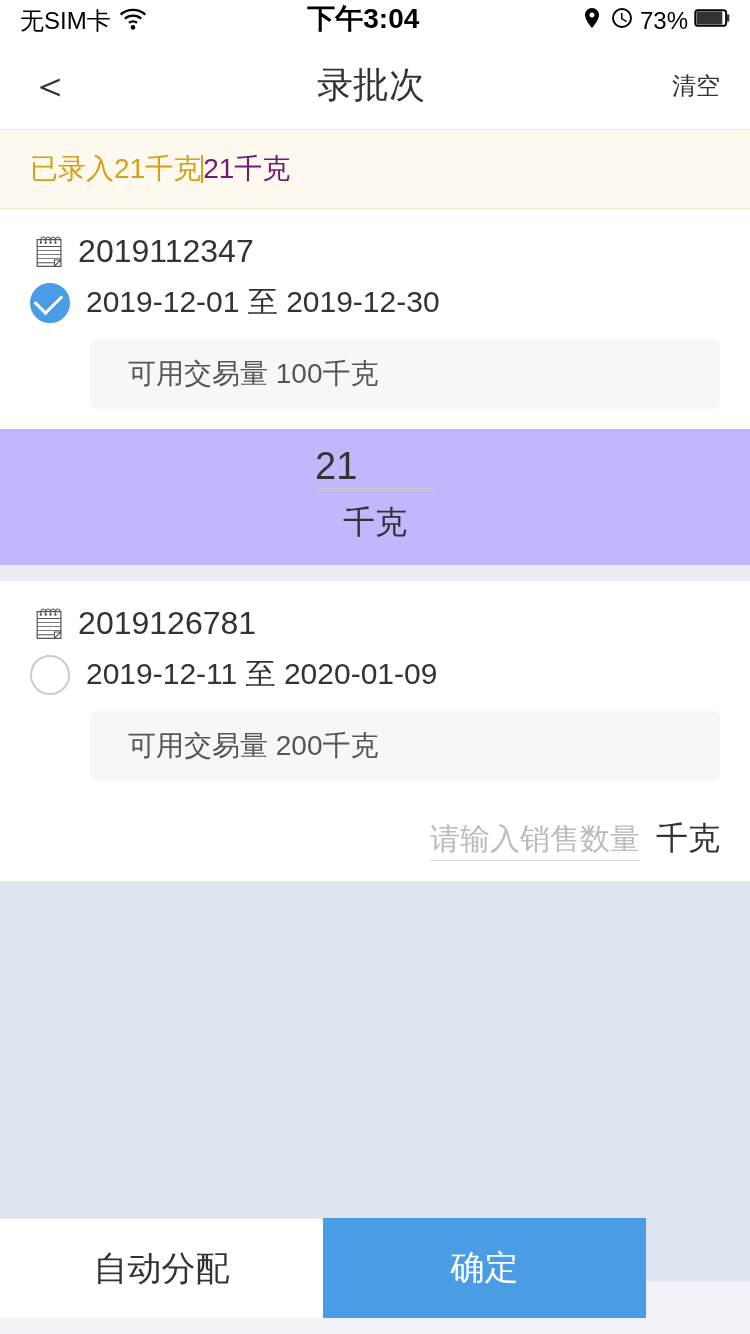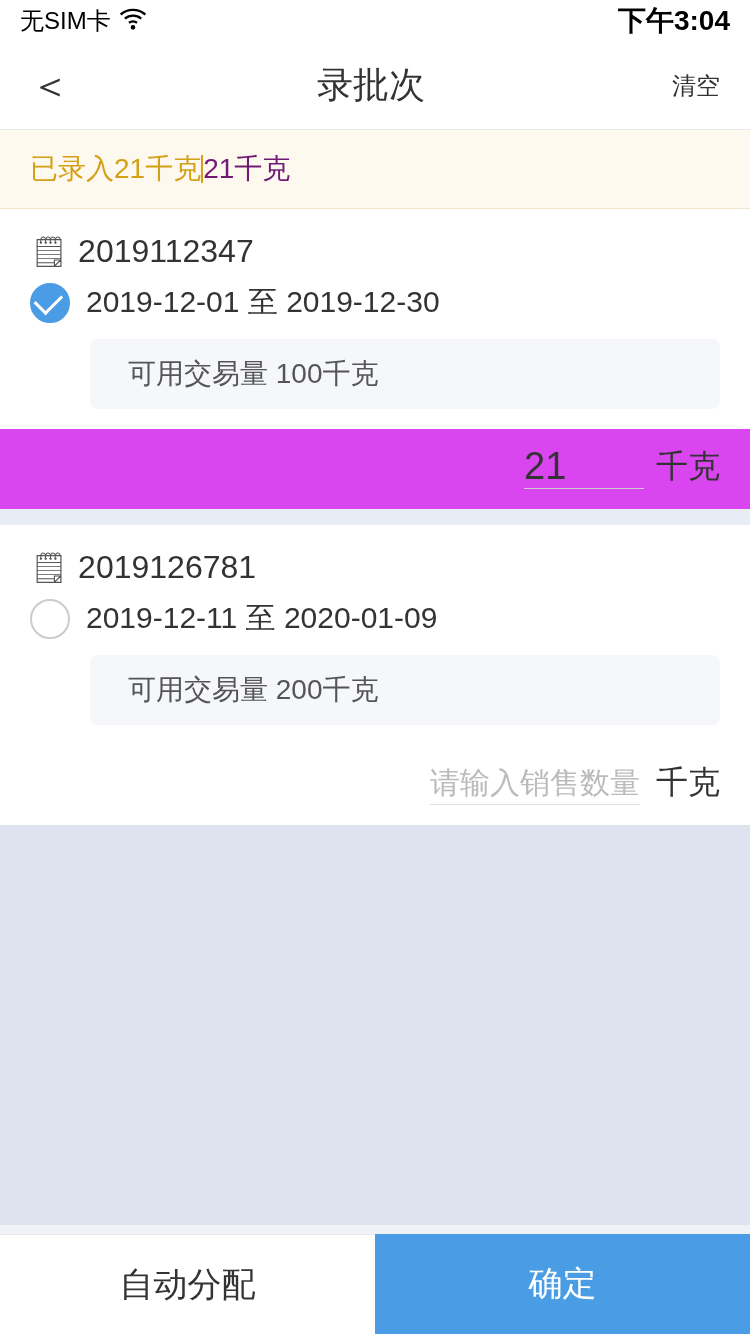--- a/index.html
+++ b/index.html
@@ -12,21 +12,20 @@
       background: #f0f2f7;
       position: relative;
       overflow-x: hidden;
     }
 
     
     .status-bar {
       height: 42px;
       background: #fff;
       display: flex;
-      align-items: center;
       justify-content: space-between;
       padding: 0 20px;
       font-size: 24px;
     }
     .status-left {
       display: flex;
       align-items: center;
       gap: 8px;
       font-size: 24px;
       color: #000;
@@ -173,22 +172,23 @@
       color: #555;
       margin-left: 14px;
     }
 
     
     .quantity-row {
       display: flex;
       align-items: center;
       justify-content: flex-end;
       padding: 16px 30px 20px 30px;
-      background: #d946ef;
+      background: #c4b5fd;
       gap: 12px;
+      flex-direction: column;
     }
 
     .quantity-value {
       font-size: 38px;
       color: #333;
       font-weight: 500;
     }
 
     .quantity-unit {
       font-size: 32px;
@@ -235,23 +235,23 @@
     
     .empty-area {
       background: #dde4f0;
       flex: 1;
       min-height: 400px;
     }
 
     
     .bottom-actions {
       position: fixed;
-      bottom: 0;
+      bottom: 16px;
       left: 0;
-      width: 750px;
+      width: 646px;
       height: 100px;
       display: flex;
     }
 
     .btn-auto {
       flex: 1;
       background: #fff;
       border: none;
       font-size: 34px;
       color: #333;
@@ -287,20 +287,40 @@
     <span>
       <svg viewBox="0 0 24 24" width="28" height="28" fill="none" stroke="currentColor" stroke-width="2">
         <path d="M5 12.55a11 11 0 0 1 14.08 0"></path>
         <path d="M1.42 9a16 16 0 0 1 21.16 0"></path>
         <path d="M8.53 16.11a6 6 0 0 1 6.95 0"></path>
         <circle cx="12" cy="20" r="1" fill="currentColor"></circle>
       </svg>
     </span>
   </div>
   <div class="status-center">下午3:04</div>
+  <div class="status-right">
+    <span>
+      <svg viewBox="0 0 24 24" width="24" height="24" fill="currentColor">
+        <path d="M12 2C8.13 2 5 5.13 5 9c0 5.25 7 13 7 13s7-7.75 7-13c0-3.87-3.13-7-7-7zm0 9.5c-1.38 0-2.5-1.12-2.5-2.5s1.12-2.5 2.5-2.5 2.5 1.12 2.5 2.5-1.12 2.5-2.5 2.5z"></path>
+      </svg>
+    </span>
+    <span>
+      <svg viewBox="0 0 24 24" width="24" height="24" fill="currentColor">
+        <path d="M12 2a10 10 0 100 20A10 10 0 0012 2zm0 18a8 8 0 110-16 8 8 0 010 16zm.5-13H11v6l5.25 3.15.75-1.23-4.5-2.67V7z"></path>
+      </svg>
+    </span>
+    <span>73%</span>
+    <span>
+      <svg viewBox="0 0 28 14" width="36" height="22">
+        <rect x="1" y="1" width="24" height="12" rx="2" ry="2" stroke="#000" stroke-width="1.5" fill="none"></rect>
+        <rect x="2" y="2" width="20" height="10" rx="1" fill="#333"></rect>
+        <rect x="25.5" y="4" width="2" height="6" rx="1" fill="#333"></rect>
+      </svg>
+    </span>
+  </div>
 </div>
 
 <div class="nav-bar">
   <span class="nav-back">＜</span>
   <span class="nav-title">录批次</span>
   <span class="nav-clear">清空</span>
 </div>
 
 <div class="info-banner">
   <span class="info-label">已录入21千克</span>

